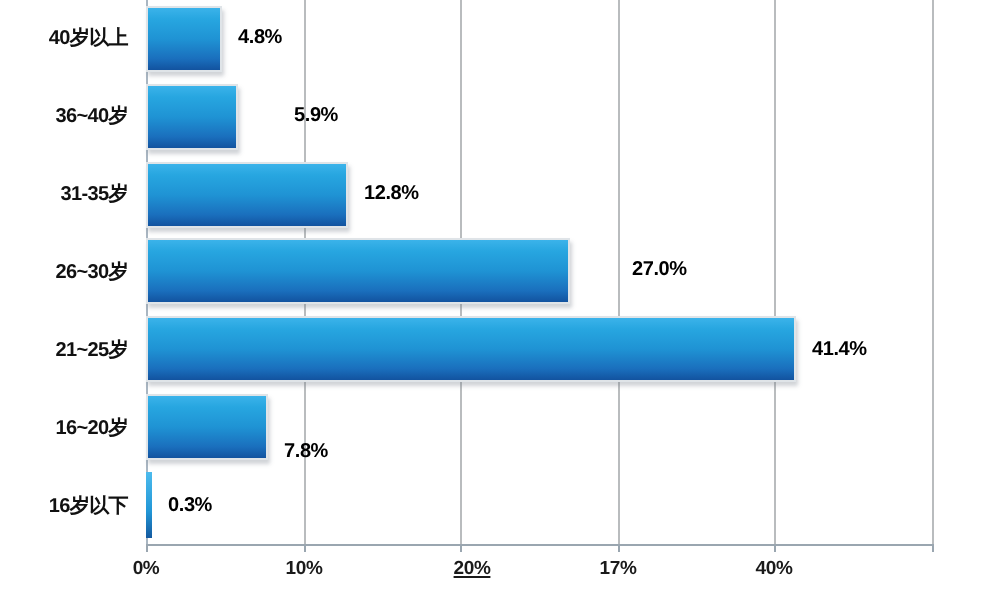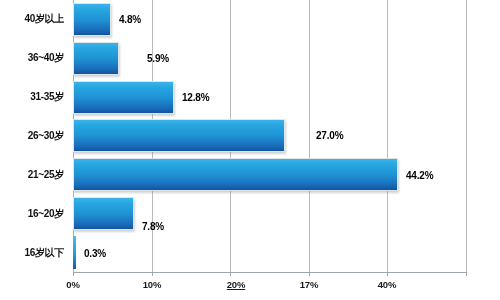--- a/index.html
+++ b/index.html
@@ -161,18 +161,18 @@
     <div class="tick-label" style="left: 466px; margin-top: 20px;">50%</div>
     <div class="bar" style="left: 73px; top: 3px; width: 38px; height: 33px; position: absolute;"></div>
     <div class="bar-value" style="left: 119px; top: 19px;">4.8%</div>
     <div class="bar" style="left: 73px; top: 42px; width: 46px; height: 33px; position: absolute;"></div>
     <div class="bar-value" style="left: 127px; top: 58px; margin-left: 20px;">5.9%</div>
     <div class="bar" style="left: 73px; top: 81px; width: 101px; height: 33px; position: absolute;"></div>
     <div class="bar-value" style="left: 182px; top: 97px;">12.8%</div>
     <div class="bar" style="left: 73px; top: 119px; width: 212px; height: 33px; position: absolute;"></div>
     <div class="bar-value" style="left: 293px; top: 135px; margin-left: 23px;">27.0%</div>
     <div class="bar" style="left: 73px; top: 158px; width: 325px; height: 33px; position: absolute;"></div>
-    <div class="bar-value" style="left: 406px; top: 175px;">44.2%</div>
+    <div class="bar-value" style="left: 406px; top: 175px;">41.4%</div>
     <div class="bar" style="left: 73px; top: 197px; width: 61px; height: 33px; position: absolute;"></div>
     <div class="bar-value" style="left: 142px; top: 226px;">7.8%</div>
     <div class="bar sliver" style="left: 73px; top: 236px; width: 3px; height: 33px; position: absolute;"></div>
     <div class="bar-value" style="left: 84px; top: 253px; text-align: right;">0.3%</div>
   </div>
 
 </body></html>

